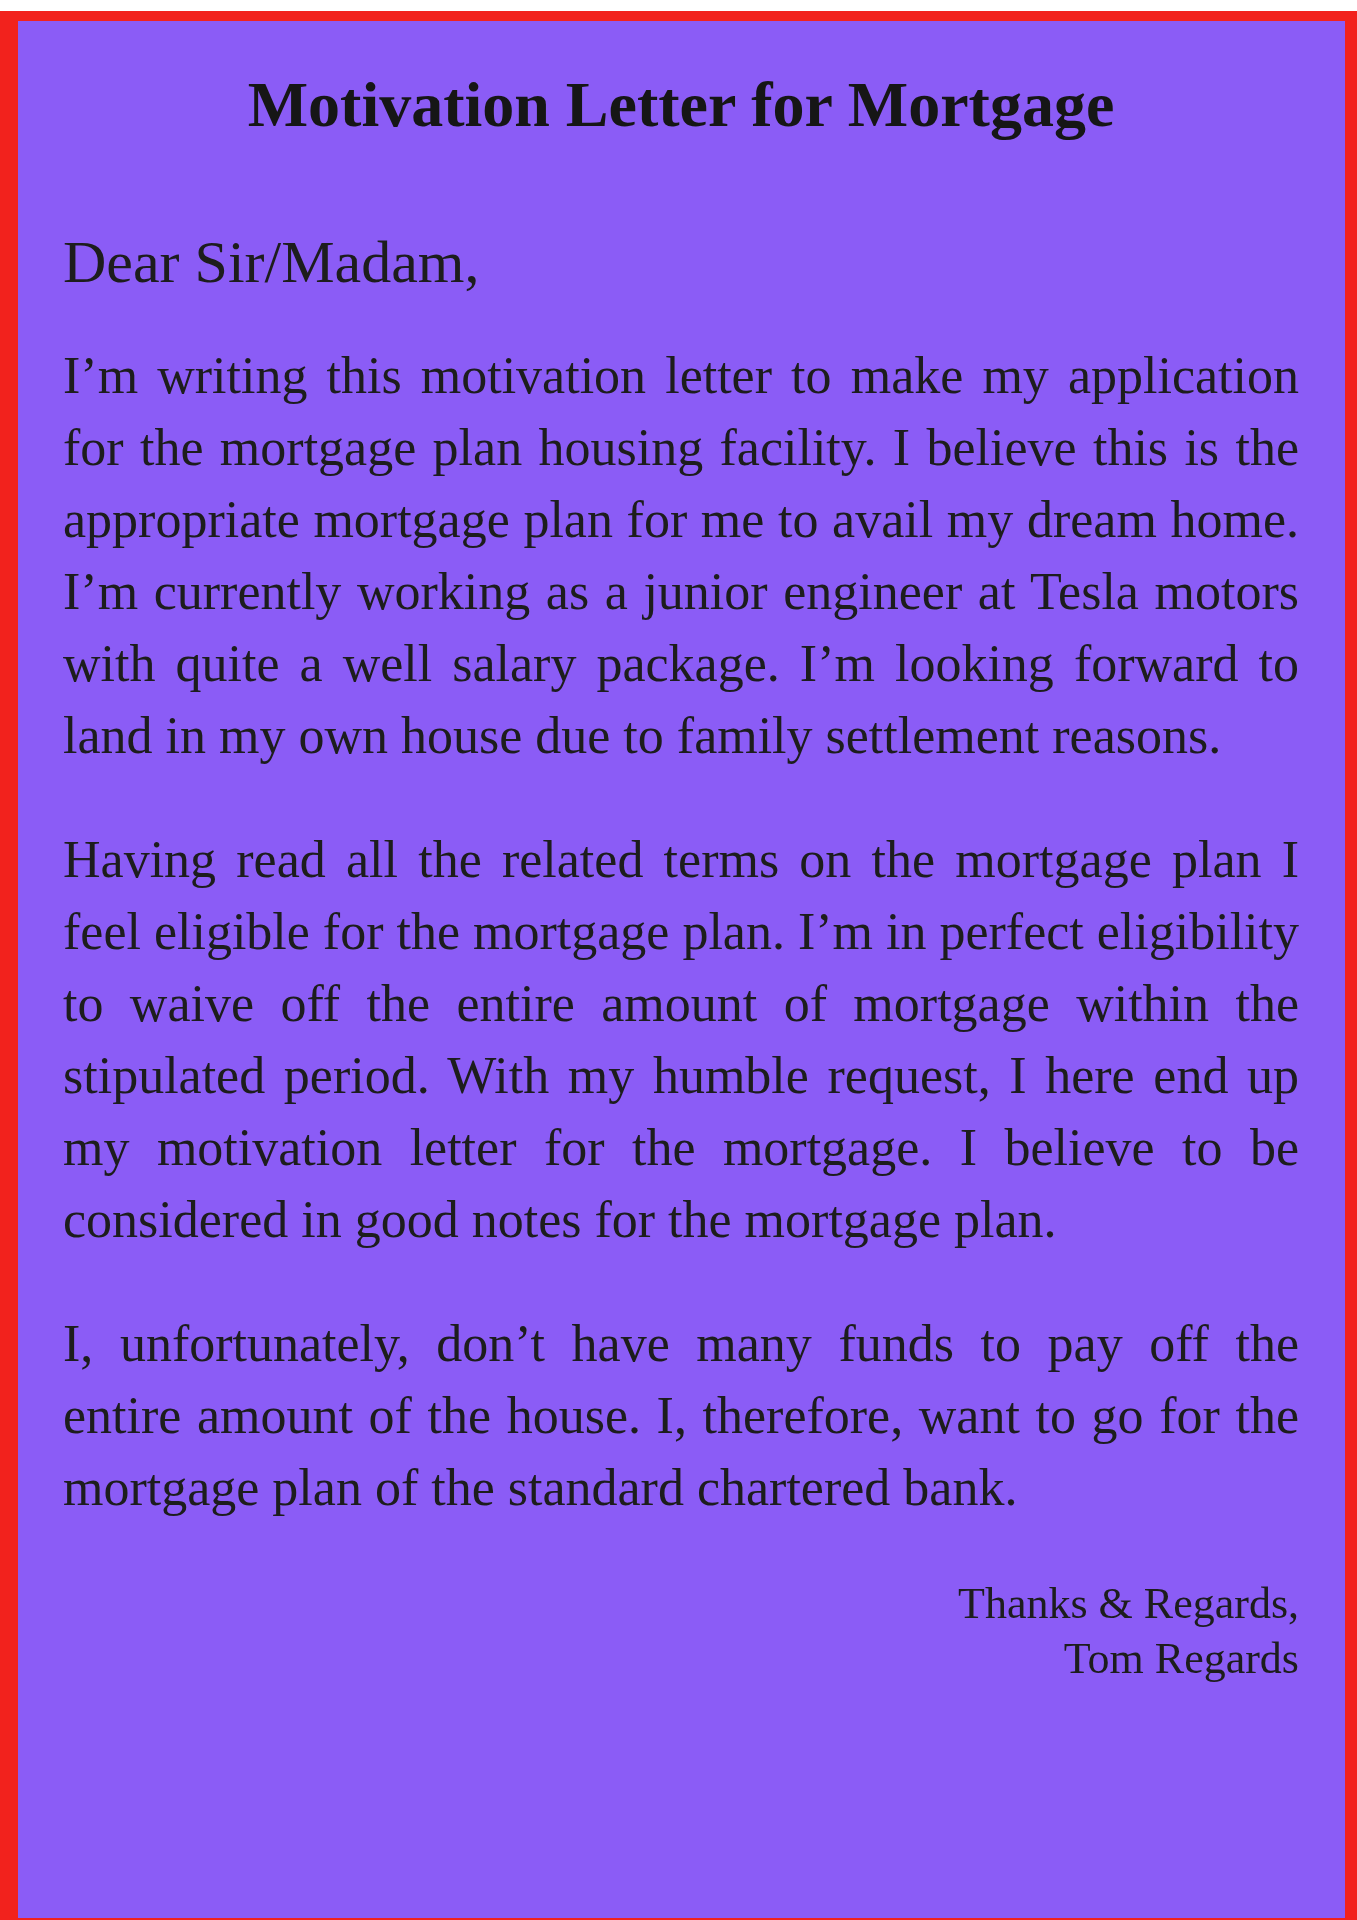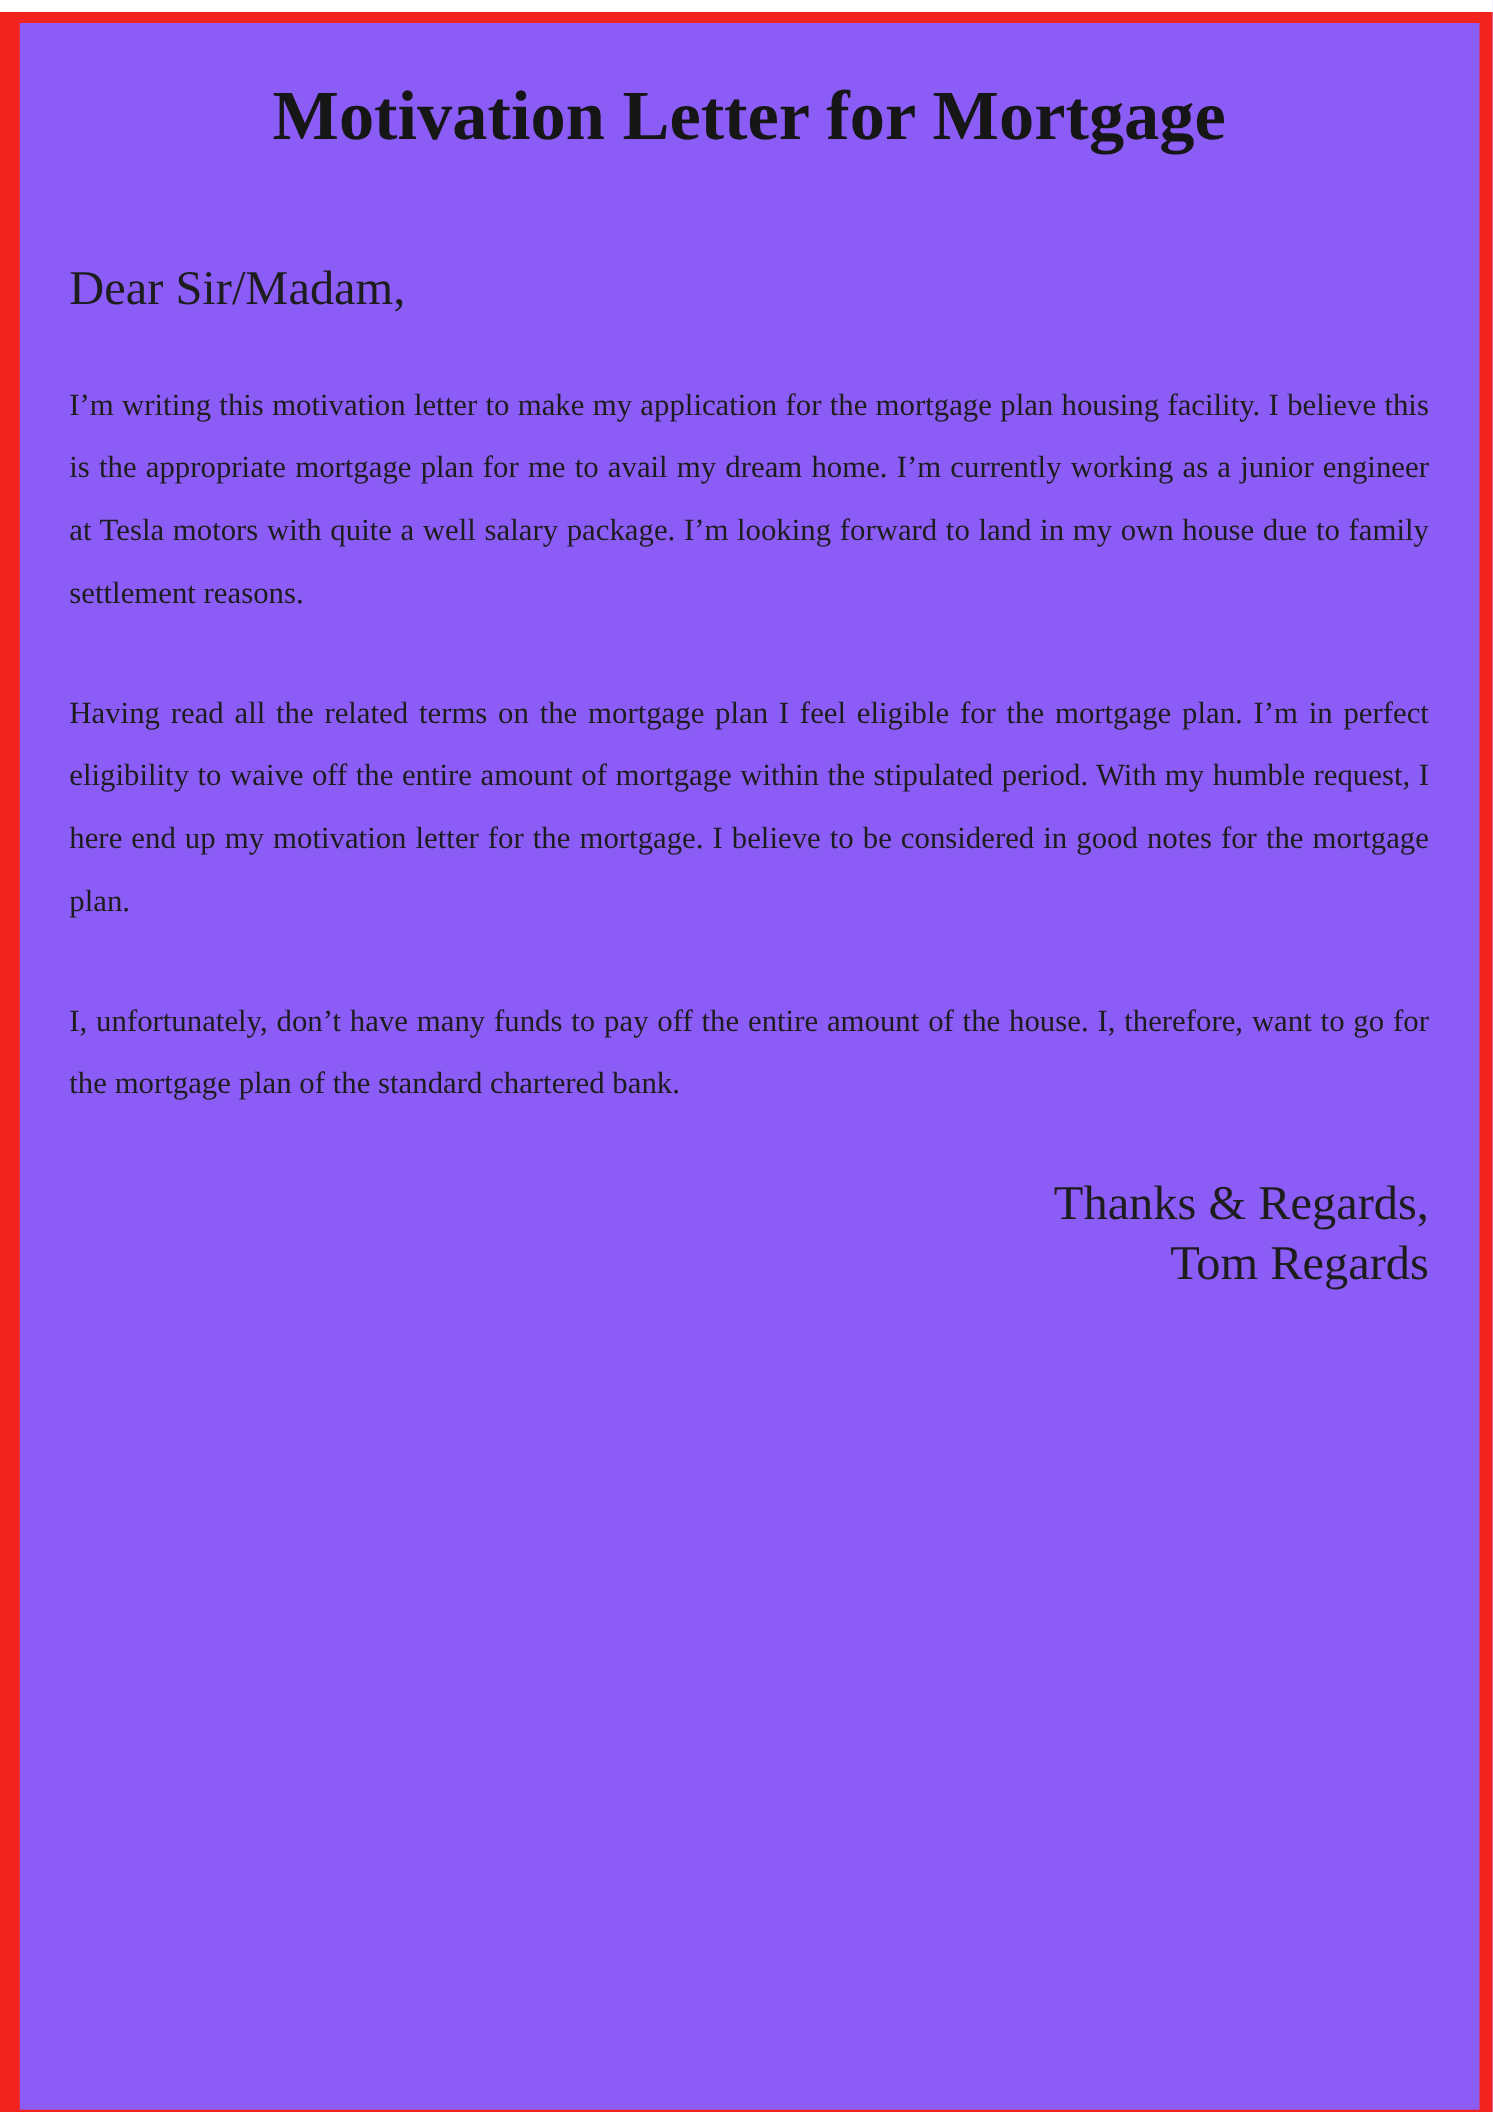--- a/index.html
+++ b/index.html
@@ -31,27 +31,27 @@
     margin: 0 0 92px 0;
     text-align: center;
     font-size: 64px;
     font-weight: bold;
     line-height: 1.2;
     letter-spacing: 0px;
     color: #161616;
   }
   .salutation {
     margin: 0 0 52px 0;
-    font-size: 44px;
+    font-size: 60px;
     line-height: 52px;
   }
   .para {
     margin: 0 0 52px 0;
-    font-size: 28px;
-    line-height: 57px;
+    font-size: 52px;
+    line-height: 72px;
     text-align: justify;
     text-justify: inter-word;
   }
   .closing-block {
     margin-top: 52px;
     font-size: 44px;
     line-height: 55px;
     text-align: right;
   }
   .closing-line, .signature-line {

